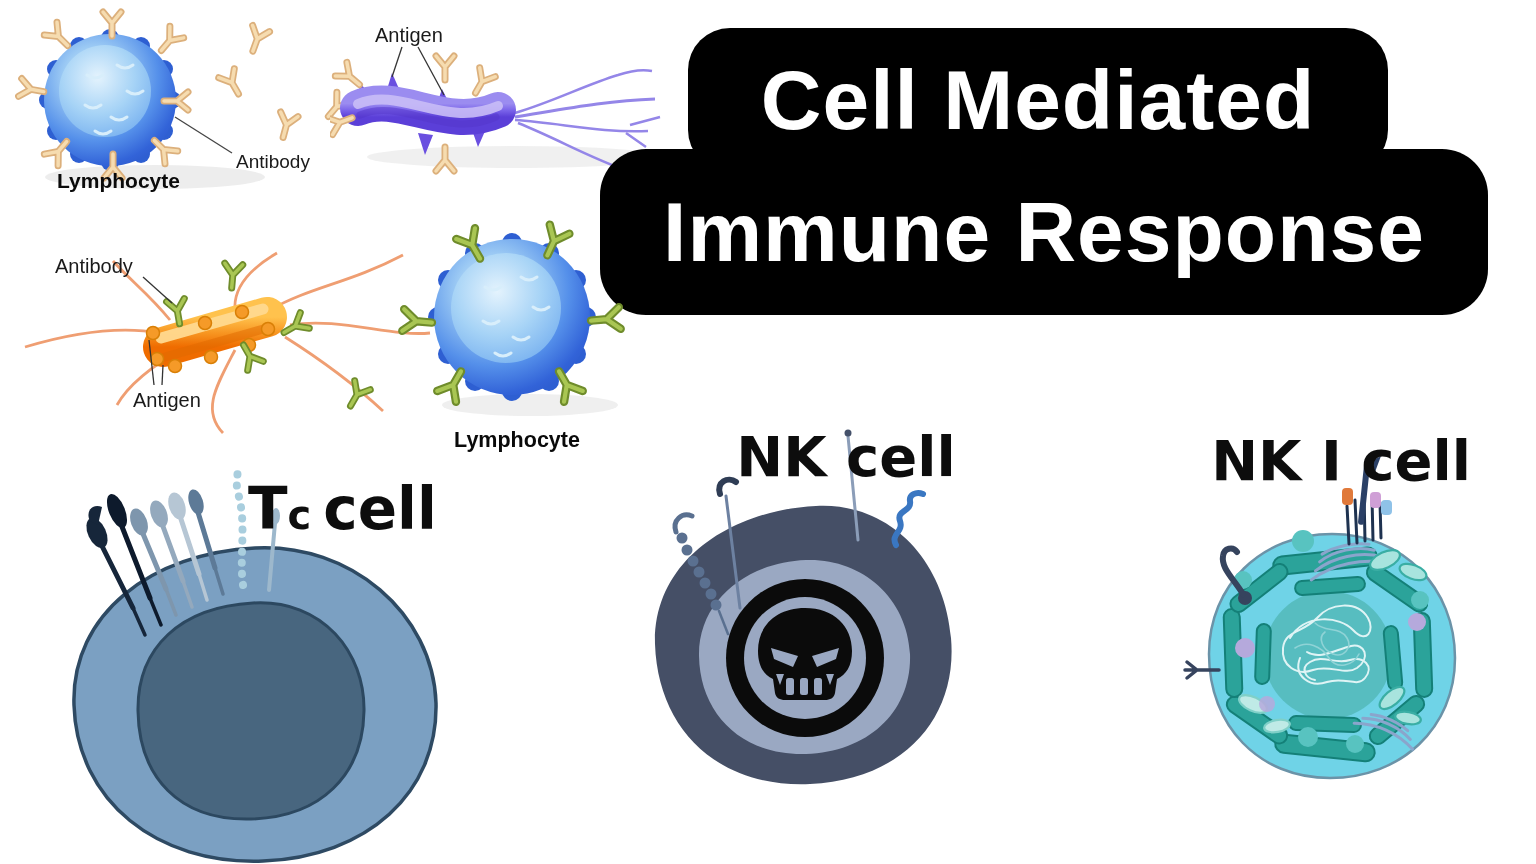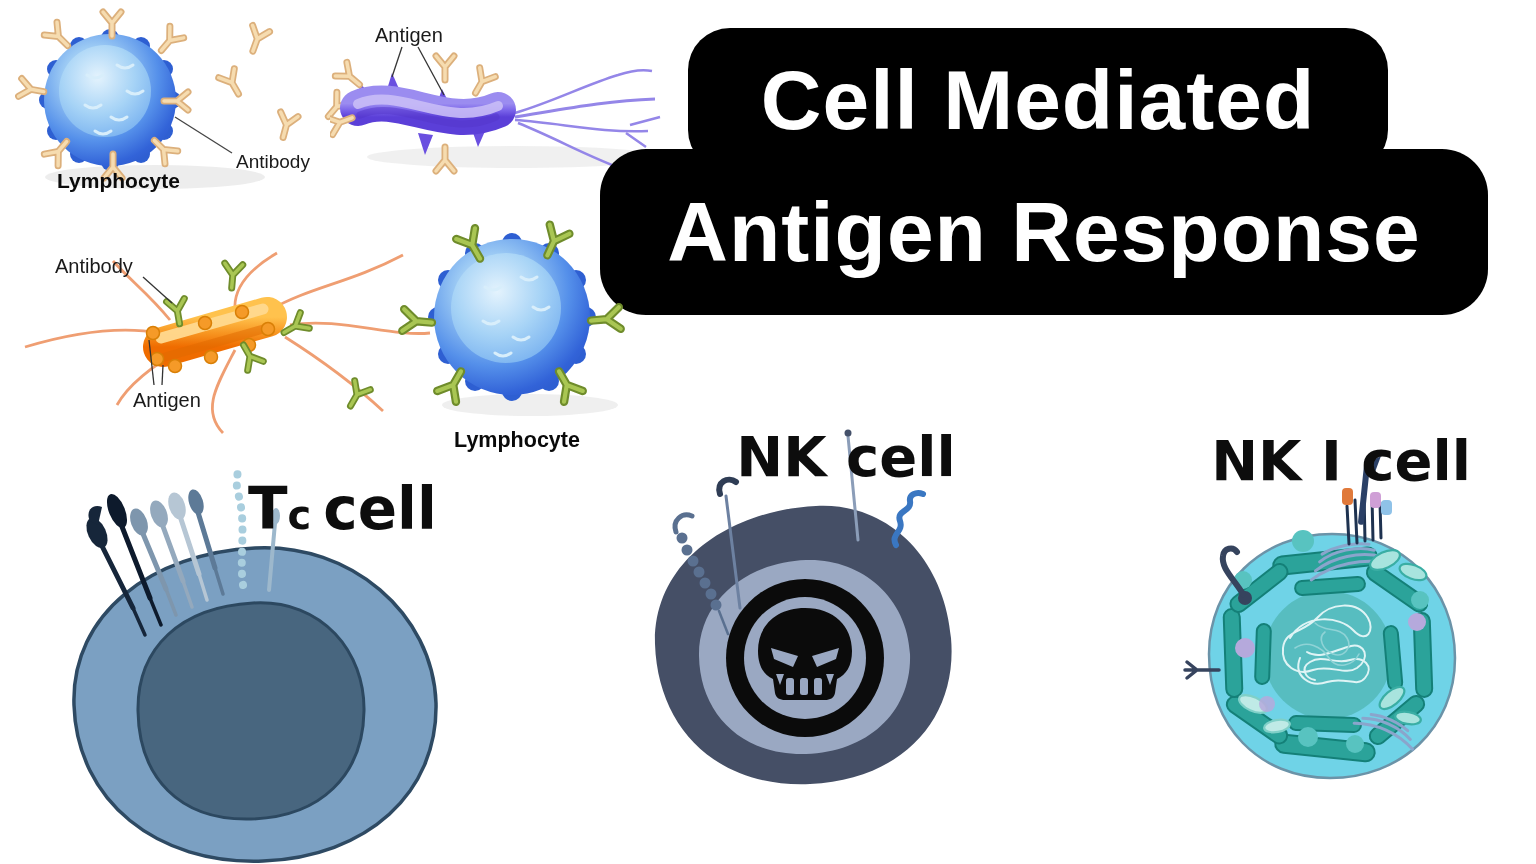--- a/index.html
+++ b/index.html
@@ -128,21 +128,21 @@
       <line x1="88" y1="42" x2="114" y2="90"></line>
   </g>
   <text x="45" y="37" font-size="20" fill="#1a1a1a">Antigen</text>
 </svg>
 
 <div class="abs title-wrap">
   <div class="title-top">
     <span class="title-text">Cell Mediated</span>
   </div>
   <div class="title-bottom">
-    <span class="title-text">Antigen Response</span>
+    <span class="title-text">Immune Response</span>
   </div>
 </div>
 
 <svg class="abs" style="left:5px;top:225px" width="430" height="230" viewBox="0 0 430 230">
   <defs>
     <linearGradient id="og" x1="0" y1="0" x2="0" y2="1">
       <stop offset="0" stop-color="#ffc24d"></stop>
         <stop offset="0.55" stop-color="#f79420"></stop>
       <stop offset="1" stop-color="#ef6c00"></stop>
     </linearGradient>

